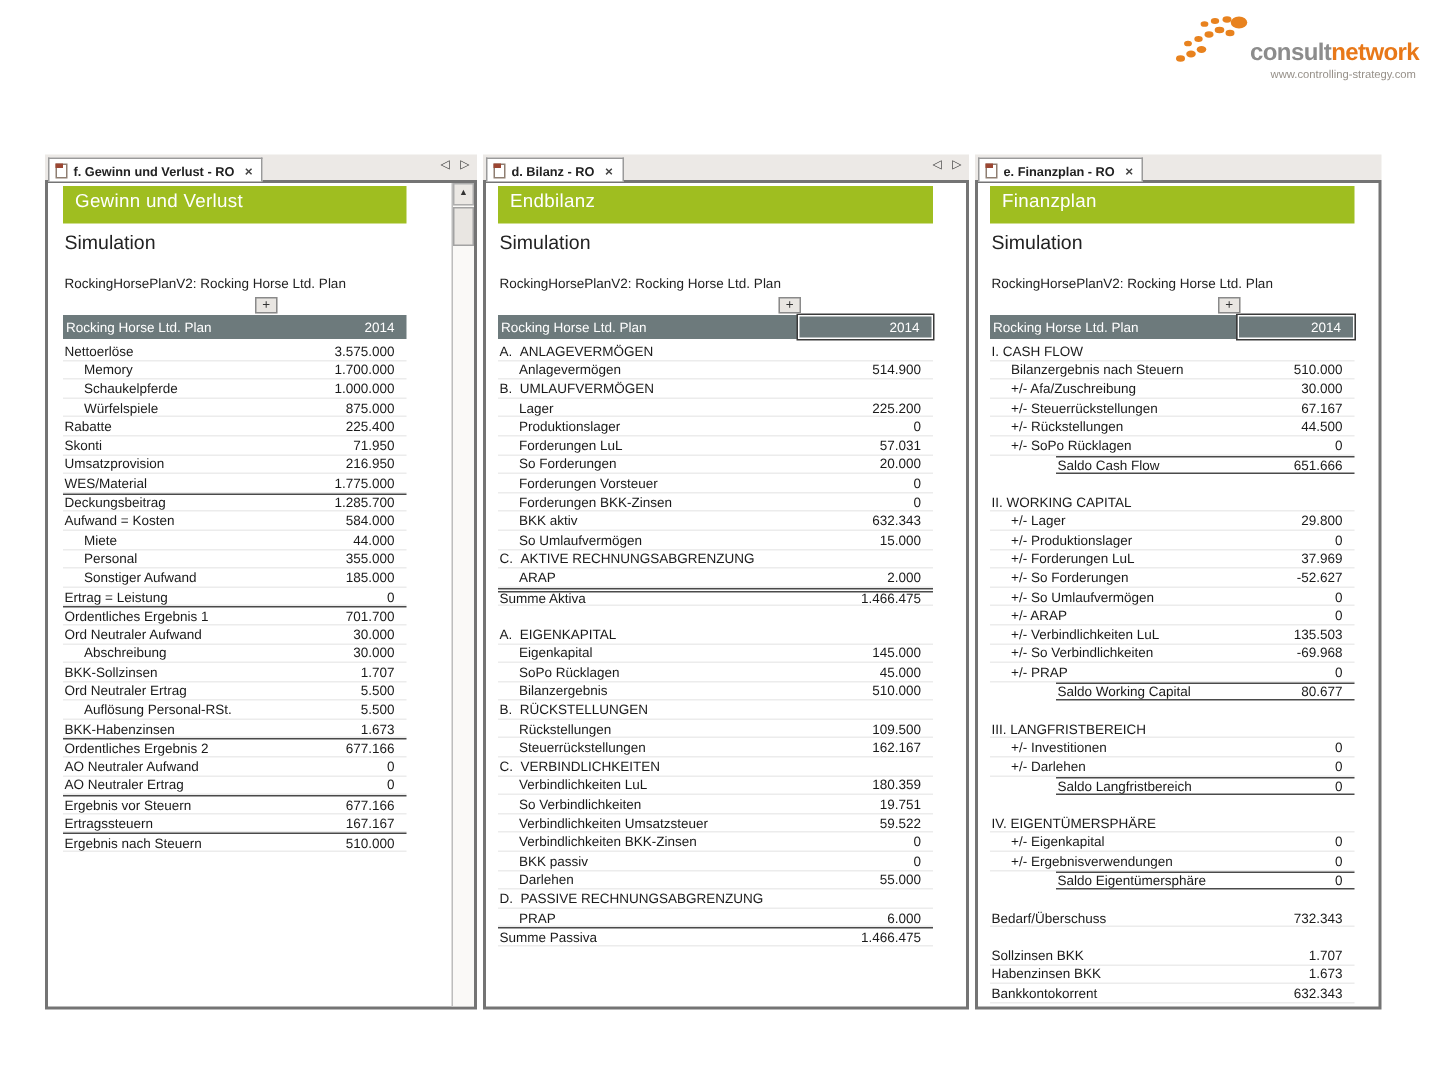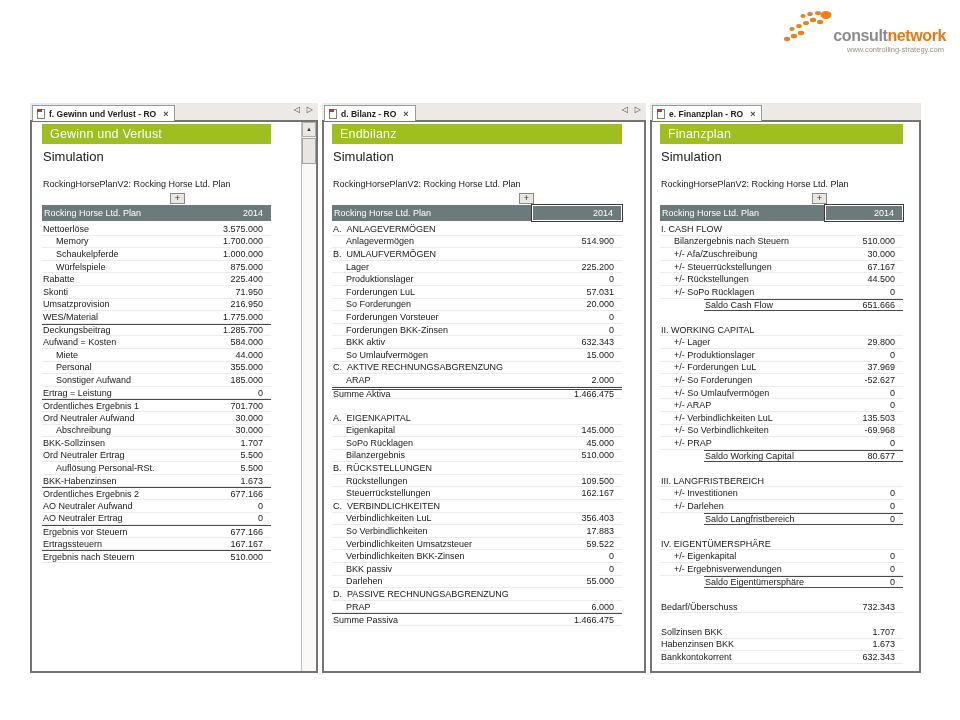--- a/index.html
+++ b/index.html
@@ -32,21 +32,21 @@
   .doc-icon::before { content:""; position:absolute; left:-1px; top:-1px; width:5px; height:3px; background:#9c4632; }
   .tab-close { font-size:9px; font-weight:bold; color:#444; margin-left:3px; cursor:default; }
   .nav-arrows { position:absolute; right:5px; top:2px; display:flex; gap:7px; font-size:8px; color:#3c3c3c; }
 
   .content { background:#fff; border:2px solid #747474; height:553px; position:relative; overflow:hidden; }
   .inner { position:relative; }
   .p1 .inner { margin:2px 45px 0 10px; }
   .p2 .inner { margin:2px 22px 0 8px;  }
   .p3 .inner { margin:2px 16px 0 8px;  }
 
-  .green-bar { height:20px; color:#fff; font-size:12.5px; line-height:20px; padding-left:8px; letter-spacing:.2px; }
+  .green-bar { height:25px; color:#fff; font-size:12.5px; line-height:20px; padding-left:8px; letter-spacing:.2px; }
   .sim-label { font-size:13px; color:#222; margin:5px 0 0 1px; }
   .plan-line { font-size:9px; color:#222; margin:15px 0 0 1px; white-space:nowrap; }
 
   .twrap { position:relative; margin-top:16px; }
   .plus-btn { position:absolute; top:-12px; width:15px; height:11px; background:#e9e6e2;
               border:1px solid #8a8a8a; font-size:9px; line-height:9px; color:#333; text-align:center;
               font-family:"Liberation Sans", sans-serif; padding:0; }
   .p1 .plus-btn { right:86px; }
   .p2 .plus-btn { right:88px; }
   .p3 .plus-btn { right:76px; }
@@ -355,25 +355,25 @@
               <div class="row i">
                 <span class="lbl">Steuerrückstellungen</span>
                 <span class="val">162.167</span>
               </div>
               <div class="row">
                 <span class="lbl">C.&nbsp;&nbsp;VERBINDLICHKEITEN</span>
                 <span class="val"></span>
               </div>
               <div class="row i">
                 <span class="lbl">Verbindlichkeiten LuL</span>
-                <span class="val">356.403</span>
+                <span class="val">180.359</span>
               </div>
               <div class="row i">
                 <span class="lbl">So Verbindlichkeiten</span>
-                <span class="val">17.883</span>
+                <span class="val">19.751</span>
               </div>
               <div class="row i">
                 <span class="lbl">Verbindlichkeiten Umsatzsteuer</span>
                 <span class="val">59.522</span>
               </div>
               <div class="row i">
                 <span class="lbl">Verbindlichkeiten BKK-Zinsen</span>
                 <span class="val">0</span>
               </div>
               <div class="row i">

